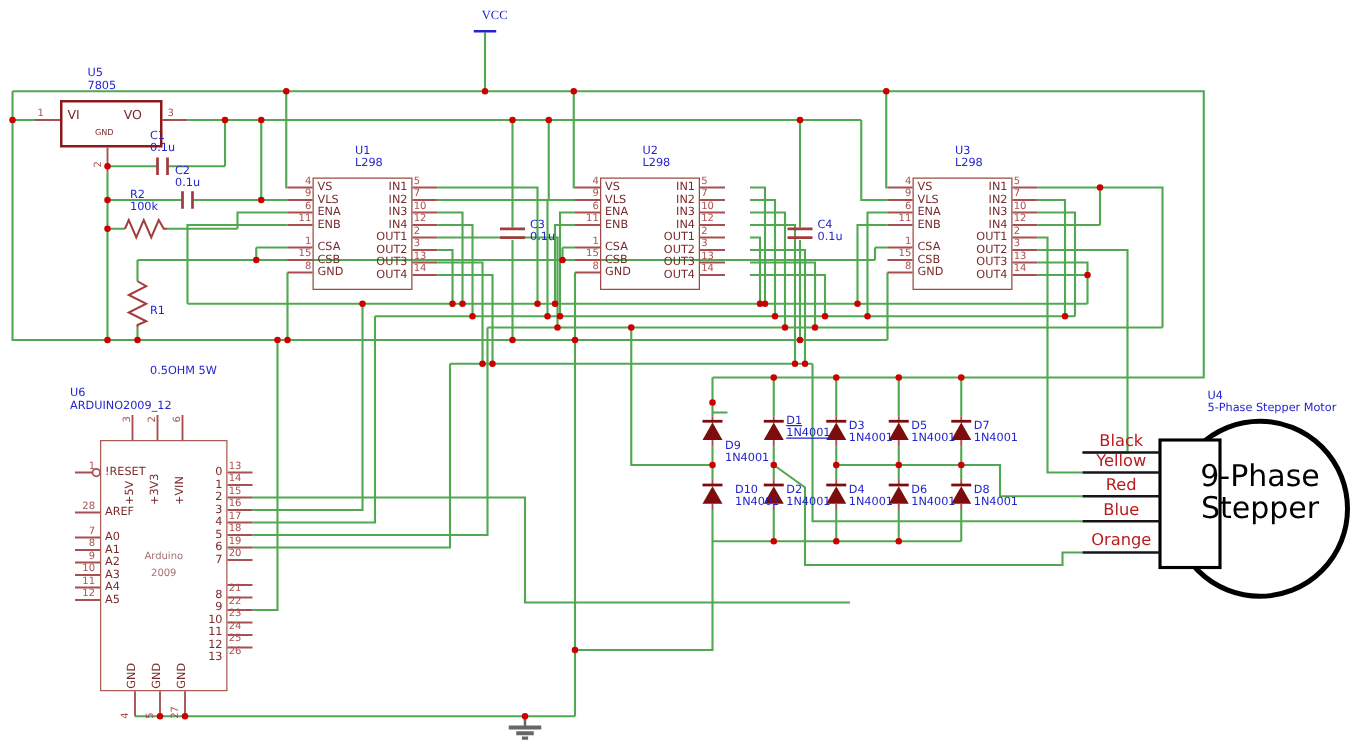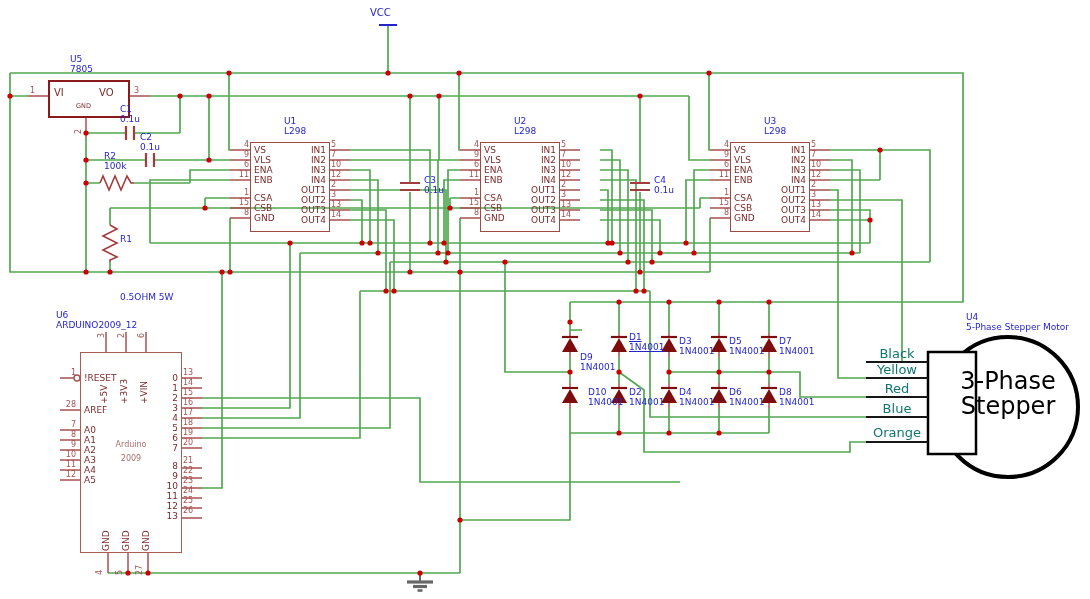--- a/index.html
+++ b/index.html
@@ -14,37 +14,37 @@
   .prow{position:relative;height:10px;}
   .pn{position:absolute;font-size:8px;line-height:8px;color:#a85050;top:-4px;white-space:nowrap;}
   .lcol .pn{right:1px;} .rcol .pn{left:1px;}
   .pname{position:absolute;font-size:9px;line-height:10px;color:#7a2a2a;top:0;white-space:nowrap;}
   .lcol .pname{left:24px;}
   .rcol .pname{left:-76px;width:72px;text-align:right;}
   .lcol div:nth-of-type(5){margin-top:8px;}
   .ard-l .prow .pn{right:2px;} .ard-l .pname{left:26px;}
   .ard-l div:nth-of-type(2){margin-top:22px;}
   .ard-l div:nth-of-type(3){margin-top:10px;}
-  .ard-r div:nth-of-type(9){margin-top:8px;}
+  .ard-r div:nth-of-type(9){margin-top:18px;}
   .ard-r .pname{left:-28px;width:24px;text-align:right;}
   .vt{writing-mode:vertical-rl;transform:rotate(180deg);}
   .tpcol{position:relative;width:20px;height:70px;float:left;}
   .tpcol .tn{position:absolute;left:1px;top:-10px;height:18px;font-size:8px;color:#a85050;}
   .tpcol .tname{position:absolute;left:3px;top:26px;height:48px;font-size:9px;color:#7a2a2a;}
   .bpcol{position:relative;width:20px;height:90px;float:left;}
   .bpcol .gname{position:absolute;left:3px;top:0;height:46px;font-size:9px;color:#7a2a2a;}
   .bpcol .bn{position:absolute;left:-3px;top:52px;height:18px;font-size:8px;color:#a85050;}
   .dlab{position:absolute;width:54px;color:#2424cc;font-size:9px;line-height:10px;}
   #drow1 div:nth-of-type(1){left:580px;} #drow1 div:nth-of-type(2){left:629px;}
   #drow1 div:nth-of-type(3){left:679px;} #drow1 div:nth-of-type(4){left:729px;}
   #drow1 div:nth-of-type(5){left:779px;}
   #drow2 div:nth-of-type(1){left:588px;} #drow2 div:nth-of-type(2){left:629px;}
   #drow2 div:nth-of-type(3){left:679px;} #drow2 div:nth-of-type(4){left:729px;}
   #drow2 div:nth-of-type(5){left:779px;}
-  .wlab{position:absolute;left:868px;width:58px;text-align:center;font-size:13px;line-height:14px;color:#0f766e;}
+  .wlab{position:absolute;left:868px;width:58px;text-align:center;font-size:13px;line-height:14px;color:#b91c1c;}
   #wlabs div:nth-of-type(1){top:347px;} #wlabs div:nth-of-type(2){top:363px;}
   #wlabs div:nth-of-type(3){top:382px;} #wlabs div:nth-of-type(4){top:402px;}
   #wlabs div:nth-of-type(5){top:426px;}
   #motor-text{position:absolute;left:926px;top:369px;width:164px;text-align:center;
               font-size:24px;line-height:25px;color:#000;}
   .inner-txt{position:absolute;left:80px;width:102px;text-align:center;font-size:8px;color:#a87070;}
 </style>
 </head>
 <body>
 
@@ -273,21 +273,21 @@
         <circle cx="420" cy="573" r="2.6" fill="#cc0000"></circle>
       </g>
   </svg>
 
   <div class="box" id="u5box" style="left:48px;top:80px;width:82px;height:38px;"></div>
   <div class="box" style="left:250px;top:142px;width:80px;height:90px;"></div>
   <div class="box" style="left:480px;top:142px;width:80px;height:90px;"></div>
   <div class="box" style="left:730px;top:142px;width:80px;height:90px;"></div>
   <div class="box" style="left:80px;top:352px;width:102px;height:201px;border-color:#a85c52;"></div>
 
-  <div class="blab" style="left:370px;top:8px;width:36px;text-align:left;font-size:10px;">VCC</div>
+  <div class="blab" style="left:370px;top:8px;width:36px;text-align:right;font-size:10px;font-family:Liberation Serif, serif;">VCC</div>
 
   <div class="blab" style="left:70px;top:54px;">U5</div>
   <div class="blab" style="left:70px;top:64px;">7805</div>
   <div class="abs" style="left:54px;top:87px;font-size:10px;color:#7a2a2a;">VI</div>
   <div class="abs" style="left:99px;top:87px;font-size:10px;color:#7a2a2a;">VO</div>
   <div class="abs" style="left:76px;top:102px;font-size:6.5px;color:#7a2a2a;">GND</div>
   <div class="abs" style="left:30px;top:86px;font-size:8px;color:#a85050;">1</div>
   <div class="abs" style="left:134px;top:86px;font-size:8px;color:#a85050;">3</div>
   <div class="abs vt" style="left:74px;top:120px;font-size:8px;color:#a85050;height:14px;">2</div>
 
@@ -295,21 +295,21 @@
   <div class="blab" style="left:120px;top:114px;">0.1u</div>
   <div class="blab" style="left:140px;top:132px;">C2</div>
   <div class="blab" style="left:140px;top:142px;">0.1u</div>
   <div class="blab" style="left:424px;top:175px;">C3</div>
   <div class="blab" style="left:424px;top:185px;">0.1u</div>
   <div class="blab" style="left:654px;top:175px;">C4</div>
   <div class="blab" style="left:654px;top:185px;">0.1u</div>
 
   <div class="blab" style="left:104px;top:151px;">R2</div>
   <div class="blab" style="left:104px;top:161px;">100k</div>
-  <div class="blab" style="left:120px;top:234px;">R1</div>
+  <div class="blab" style="left:120px;top:244px;">R1</div>
   <div class="blab" style="left:120px;top:256px;margin-top:36px;">0.5OHM 5W</div>
 
   <div>
     <div class="blab" style="left:284px;top:116px;">U1</div>
     <div class="blab" style="left:284px;top:126px;">L298</div>
     <div class="pincol lcol" style="left:230px;top:145px;">
         <div class="prow">
           <span class="pn">4</span>
           <span class="pname">VS</span>
         </div>
@@ -678,21 +678,21 @@
       </div>
       <div class="dlab" style="top:387px;">
         <div>D8</div>
         <div>1N4001</div>
       </div>
     </div>
 
   <div class="blab" style="left:966px;top:312px;">U4</div>
   <div class="blab" style="left:966px;top:322px;">5-Phase Stepper Motor</div>
   <div id="motor-text">
-    <div>3-Phase</div>
+    <div>9-Phase</div>
     <div>Stepper</div>
   </div>
   <div id="wlabs">
       <div class="wlab">Black</div>
       <div class="wlab">Yellow</div>
       <div class="wlab">Red</div>
       <div class="wlab">Blue</div>
       <div class="wlab">Orange</div>
     </div>
 

